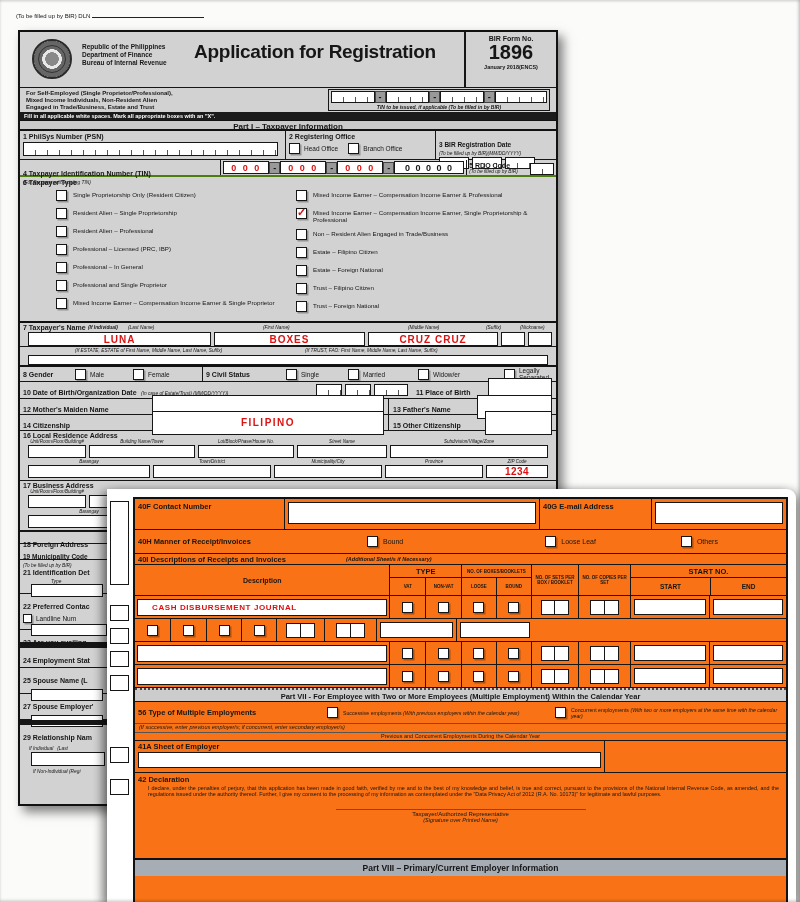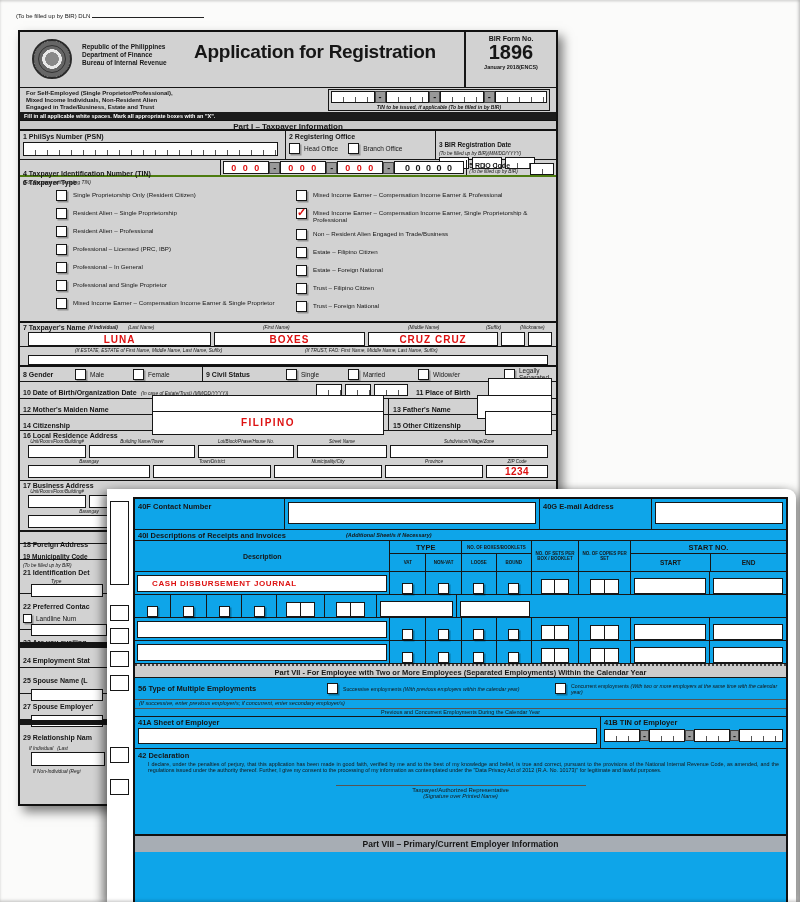--- a/index.html
+++ b/index.html
@@ -98,21 +98,21 @@
   .zipv { display:flex; align-items:center; justify-content:center; font-size:10px; font-weight:bold; letter-spacing:.5px; }
 
   .sl { border-bottom:1.5px solid #161616; padding:1px 3px; }
   .divider { height:5px; background:#161616; }
 
   
   .page2 { position:absolute; left:107px; top:489px; width:689px; height:413px; background:#fff;
            border-radius:0 9px 0 0; box-shadow:-5px 3px 10px rgba(0,0,0,.45), 5px 4px 12px rgba(0,0,0,.4); z-index:10; }
   .strip { position:absolute; left:3px; width:19px; }
   .p2in { position:absolute; left:26px; top:8px; right:8px; bottom:0;
-          border:2px solid #111; border-bottom:none; background:#0ea5e9; }
+          border:2px solid #111; border-bottom:none; background:#f97316; }
 
   .r40f { height:31px; border-bottom:1.5px solid #161616; }
   .r40f .lc { padding:3px 3px; font-size:7.5px; font-weight:bold; }
   .r40f .bc { padding:3px; }
   .r40f .wb { height:22px; width:100%; }
   .w150{width:150px} .w255{width:255px} .w112{width:112px}
   .br { border-right:1.5px solid #161616; }
   .grow { flex:1; }
 
   .r40h { height:24px; border-bottom:1.5px solid #161616; align-items:center; font-size:7px; }
@@ -132,21 +132,21 @@
   .th-bot { flex:1; display:flex; }
   .th-bot > div { flex:1; display:flex; align-items:center; justify-content:center; border-right:1.5px solid #161616; }
   .th-bot > div:last-child { border-right:none; }
   .fullc { align-items:center; justify-content:center; padding:1px; }
   .w257{width:257px} .w72{width:72px} .w70{width:70px} .w48{width:48px} .w52{width:52px} .w156{width:156px}
   .f45 { font-size:4.5px; font-weight:bold; line-height:5px; }
   .f75b { font-size:7.5px; font-weight:bold; }
   .f65b { font-size:6.5px; font-weight:bold; }
 
   .trow { height:23px; border-bottom:1.5px solid #161616; display:flex; }
-  .trow > div { border-right:1.5px solid #161616; display:flex; align-items:flex-end; justify-content:center; }
+  .trow > div { border-right:1.5px solid #161616; display:flex; align-items:center; justify-content:center; }
   .trow > div:last-child { border-right:none; }
   .trow .dcell { justify-content:flex-start; padding:2px; }
   .trow .dcell .wb { width:100%; height:17px; display:flex; align-items:center; font-size:8px; font-weight:bold; letter-spacing:.6px; padding-left:14px; }
   .pair { display:flex; }
   .pair .wb { width:15px; height:15px; }
   .pair .wb + .wb { margin-left:-1.5px; }
   .serialbox { width:100%; height:16px; margin:0 3px; }
 
   .part7 { height:14px; background:#cccccc; border-top:2px dotted #444; border-bottom:1.5px solid #161616; text-align:center; font-size:7.5px; font-weight:bold; padding-top:2px; }
 
@@ -543,20 +543,29 @@
       <div class="lc w150 br">40F Contact Number</div>
       <div class="bc w255 br">
           <div class="wb"></div>
         </div>
       <div class="lc w112 br">40G E-mail Address</div>
       <div class="bc grow">
           <div class="wb"></div>
         </div>
     </div>
 
+    <div class="r40h r">
+      <div class="lc">40H Manner of Receipt/Invoices</div>
+      <span class="cb"></span>
+      <span class="ol">Bound</span>
+      <span class="cb ml142"></span>
+      <span class="ol">Loose Leaf</span>
+      <span class="cb ml85"></span>
+      <span class="ol">Others</span>
+    </div>
 
     <div class="r40i r">
       <span class="t1">40I Descriptions of Receipts and Invoices</span>
       <span class="t2">(Additional Sheet/s if Necessary)</span>
     </div>
 
     <div class="thead">
       <div class="cell w257 fullc" style="justify-content:center">
           <span style="font-size:7px;font-weight:bold;align-self:center;margin:auto">Description</span>
         </div>
@@ -720,52 +729,40 @@
           </span>
         </div>
       <div style="width:80px">
           <div class="wb serialbox"></div>
         </div>
       <div style="width:76px">
           <div class="wb serialbox"></div>
         </div>
     </div>
 
-    <div class="part7">Part VII - For Employee with Two or More Employees (Separated Employments) Within the Calendar Year</div>
+    <div class="part7">Part VII - For Employee with Two or More Employees (Multiple Employment) Within the Calendar Year</div>
 
     <div class="r41 r">
       <div class="lc">56 Type of Multiple Employments</div>
       <div class="opt">
         <span class="cb"></span>
         <span class="ot"><span>Successive employments</span> <span class="i">(With previous employers within the calendar year)</span></span>
       </div>
       <div class="opt" style="margin-left:16px">
         <span class="cb"></span>
         <span class="ot" style="width:215px"><span>Concurrent employments</span> <span class="i">(With two or more employers at the same time with the calendar year)</span></span>
       </div>
     </div>
     <div class="note41">(If successive, enter previous employer/s; if concurrent, enter secondary employer/s)</div>
     <div class="sub41">Previous and Concurrent Employments During the Calendar Year</div>
 
     <div class="remp h32">
       <div class="nm">
         <div class="f75b">41A Sheet of Employer</div>
         <div class="wb"></div>
-      </div>
-      <div class="tin">
-        <div class="f75b">41B TIN of Employer</div>
-        <div class="tinrow">
-          <span class="tk"></span>
-            <span class="dsh"></span>
-            <span class="tk"></span>
-            <span class="dsh"></span>
-            <span class="tk"></span>
-            <span class="dsh"></span>
-            <span class="tk wide"></span>
-        </div>
       </div>
     </div>
 
 
     <div class="r42">
       <div class="f75b">42 Declaration</div>
       <div class="decl">I declare, under the penalties of perjury, that this application has been made in good faith, verified by me and to the best of my knowledge and belief, is true and correct, pursuant to the provisions of the National Internal Revenue Code, as amended, and the regulations issued under the authority thereof. Further, I give my consent to the processing of my information as contemplated under the "Data Privacy Act of 2012 (R.A. No. 10173)" for legitimate and lawful purposes.</div>
       <div class="sigwrap">
         <div class="sigline"></div>
         <div class="sig1">Taxpayer/Authorized Representative</div>

